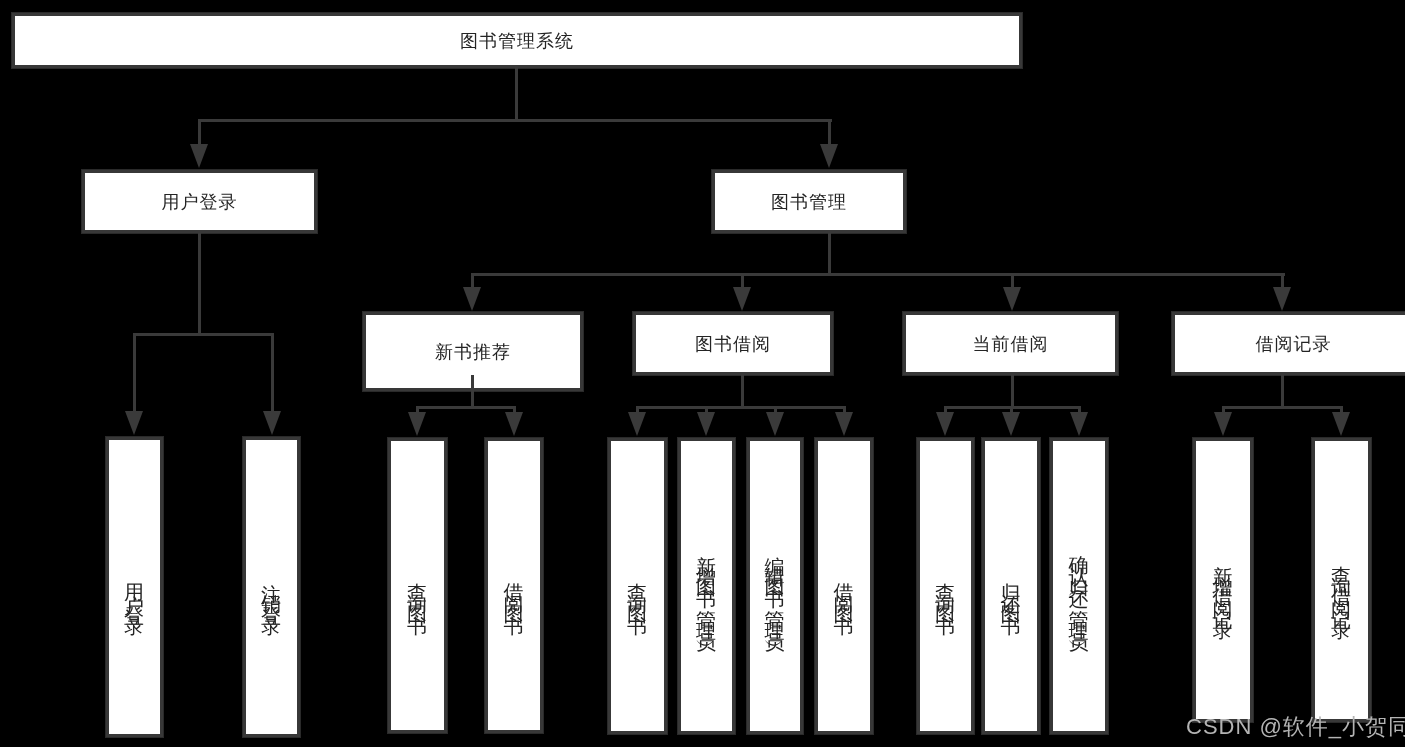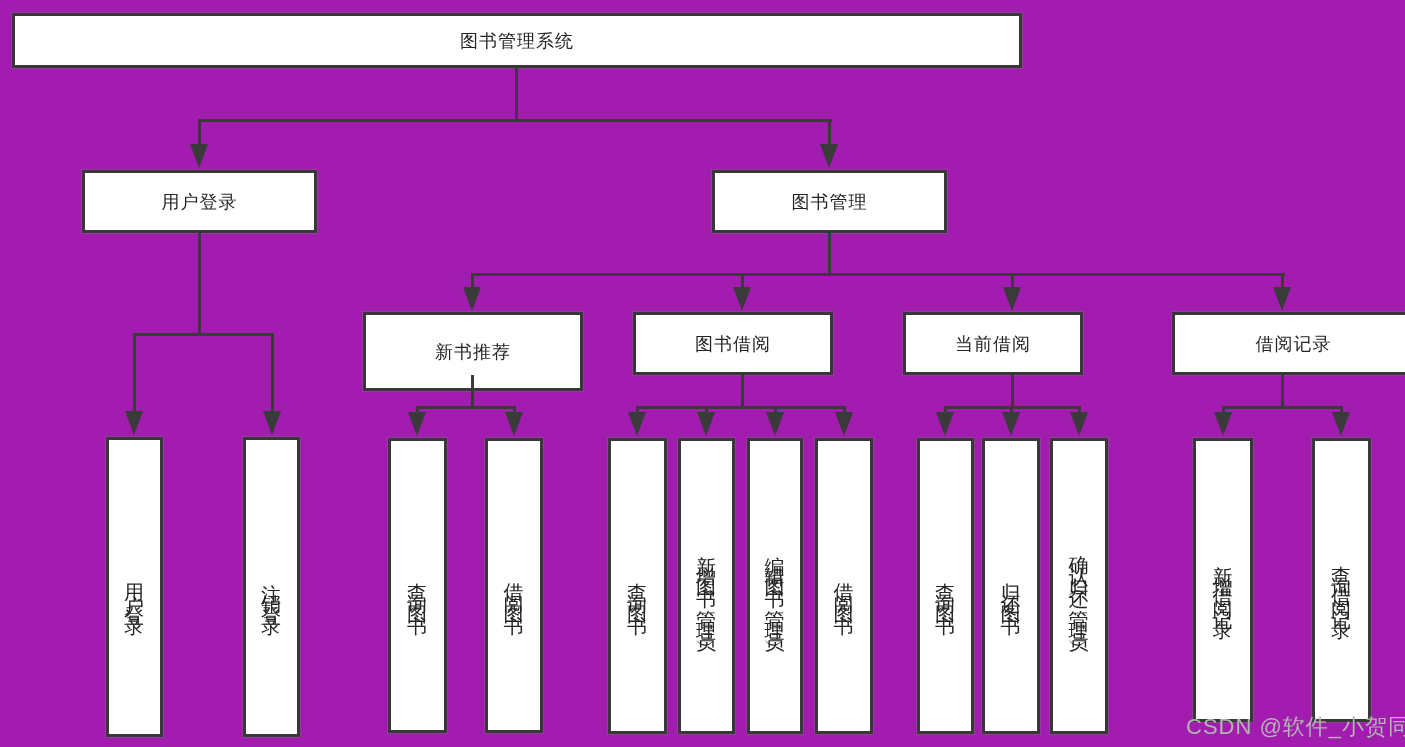--- a/index.html
+++ b/index.html
@@ -1,17 +1,17 @@
 <!DOCTYPE html>
 <html><head>
 <meta charset="utf-8">
 <style>
   html,body{margin:0;padding:0;background:#ffffff;}
   #stage{
-    position:relative;width:1405px;height:747px;background:#a21caf;overflow:hidden;
+    position:relative;width:1405px;height:747px;background:#000000;overflow:hidden;
     font-family:"Liberation Sans","DejaVu Sans",sans-serif;color:#222222;
   }
   .node{
     position:absolute;box-sizing:border-box;background:#ffffff;
     border:3px solid #383838;display:flex;align-items:center;justify-content:center;
     font-size:18px;color:#242424;letter-spacing:1px;
     box-shadow:0 0 0 1px rgba(120,120,120,.35);
   }
   .vnode{
     writing-mode:vertical-rl;text-orientation:upright;
@@ -36,21 +36,21 @@
   <div class="node" style="left:12px;top:13px;width:1010px;height:55px;">图书管理系统</div>
 
   <div class="vline" style="left:515px;top:66px;width:3px;height:55px;"></div>
   <div class="hline" style="left:198px;top:119px;width:634px;height:3px;"></div>
   <div class="vline" style="left:198px;top:119px;width:3px;height:27px;"></div>
   <div class="arrow" style="left:190px;top:144px;"></div>
   <div class="vline" style="left:828px;top:119px;width:3px;height:27px;"></div>
   <div class="arrow" style="left:820px;top:144px;"></div>
 
   <div class="node" style="left:82px;top:170px;width:235px;height:63px;">用户登录</div>
-  <div class="node" style="left:712px;top:170px;width:235px;height:63px;">图书管理</div>
+  <div class="node" style="left:712px;top:170px;width:194px;height:63px;">图书管理</div>
 
   <div class="vline" style="left:198px;top:233px;width:3px;height:103px;"></div>
   <div class="hline" style="left:133px;top:333px;width:141px;height:3px;"></div>
   <div class="vline" style="left:133px;top:333px;width:3px;height:79px;"></div>
   <div class="arrow" style="left:125px;top:411px;"></div>
   <div class="vline" style="left:271px;top:333px;width:3px;height:79px;"></div>
   <div class="arrow" style="left:263px;top:411px;"></div>
 
   <div class="vline" style="left:828px;top:233px;width:3px;height:43px;"></div>
   <div class="hline" style="left:471px;top:273px;width:814px;height:3px;"></div>
@@ -58,21 +58,21 @@
   <div class="arrow" style="left:463px;top:287px;"></div>
   <div class="vline" style="left:741px;top:273px;width:3px;height:16px;"></div>
   <div class="arrow" style="left:733px;top:287px;"></div>
   <div class="vline" style="left:1011px;top:273px;width:3px;height:16px;"></div>
   <div class="arrow" style="left:1003px;top:287px;"></div>
   <div class="vline" style="left:1281px;top:273px;width:3px;height:16px;"></div>
   <div class="arrow" style="left:1273px;top:287px;"></div>
 
   <div class="node" style="left:363px;top:312px;width:220px;height:79px;">新书推荐</div>
   <div class="node" style="left:633px;top:312px;width:200px;height:63px;">图书借阅</div>
-  <div class="node" style="left:903px;top:312px;width:180px;height:63px;">当前借阅</div>
+  <div class="node" style="left:903px;top:312px;width:215px;height:63px;">当前借阅</div>
   <div class="node" style="left:1172px;top:312px;width:243px;height:63px;">借阅记录</div>
 
   <div class="vline" style="left:471px;top:375px;width:3px;height:34px;"></div>
   <div class="hline" style="left:416px;top:406px;width:100px;height:3px;"></div>
   <div class="vline" style="left:416px;top:406px;width:3px;height:8px;"></div>
   <div class="arrow" style="left:408px;top:412px;"></div>
   <div class="vline" style="left:513px;top:406px;width:3px;height:8px;"></div>
   <div class="arrow" style="left:505px;top:412px;"></div>
 
   <div class="vline" style="left:741px;top:375px;width:3px;height:34px;"></div>

